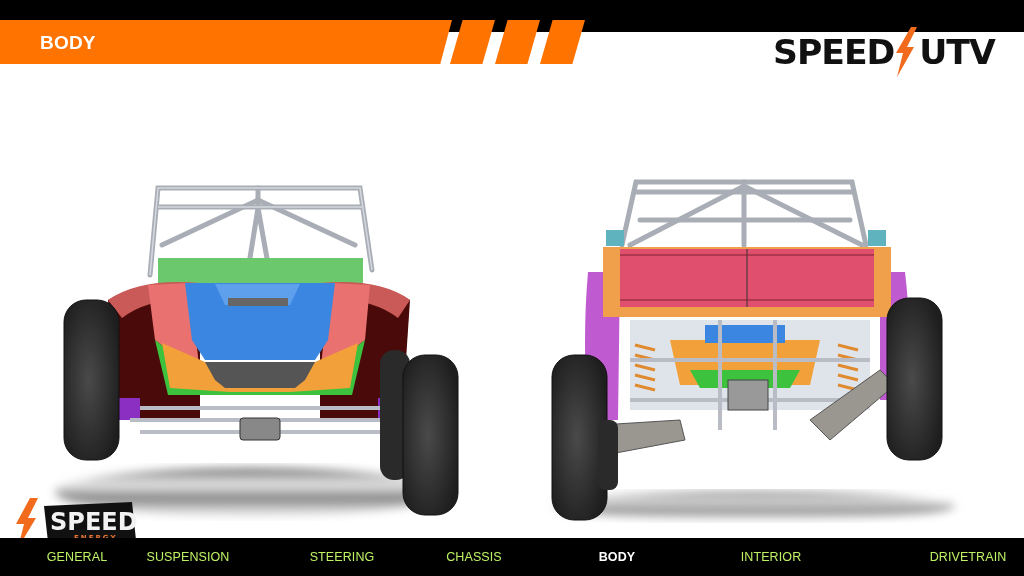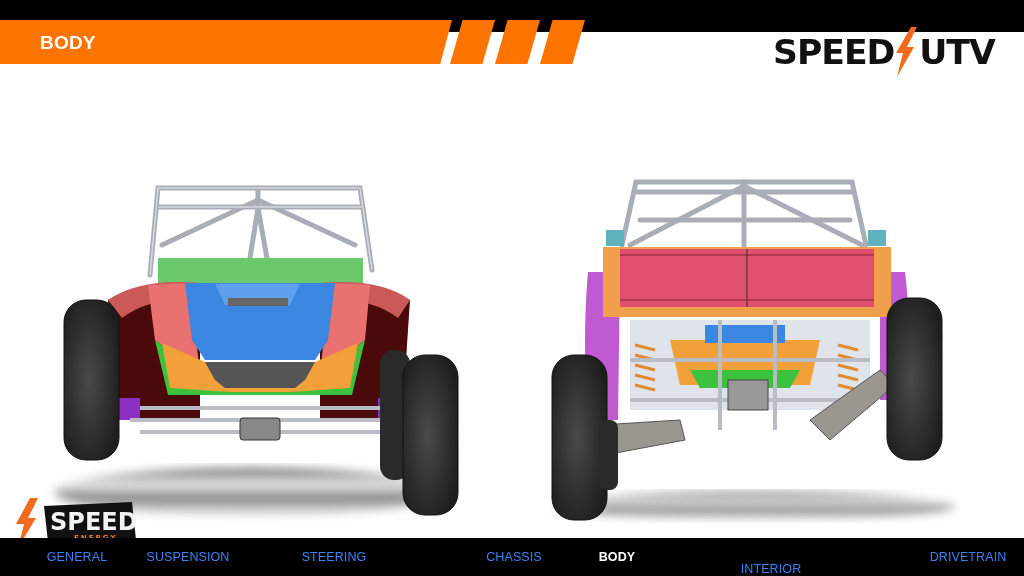--- a/index.html
+++ b/index.html
@@ -5,21 +5,21 @@
   html,body{margin:0;padding:0;}
   body{width:1024px;height:576px;position:relative;overflow:hidden;background:#ffffff;font-family:"Liberation Sans",sans-serif;}
   .top-black{position:absolute;left:0;top:0;width:1024px;height:32px;background:#000;}
   .title-bar{position:absolute;left:0;top:20px;width:452px;height:44px;background:#ff7300;clip-path:polygon(0 0,100% 0,97.4% 100%,0 100%);}
   .title-text{position:absolute;left:40px;top:32px;color:#fff;font-weight:bold;font-size:19px;letter-spacing:0.2px;}
   .stripe{position:absolute;top:20px;height:44px;width:45px;background:#ff7300;clip-path:polygon(28% 0,100% 0,72% 100%,0 100%);}
   .brand{position:absolute;left:776px;top:30px;height:44px;display:flex;align-items:center;}
   .brand-word{font-family:"DejaVu Sans",sans-serif;font-weight:900;font-size:33px;color:#111;letter-spacing:-1px;transform:scaleX(1.05);}
   .stage{position:absolute;left:0;top:64px;width:1024px;height:474px;}
   .bottom-nav{position:absolute;left:0;top:538px;width:1024px;height:38px;background:#000;}
-  .nav-item{position:absolute;top:12px;font-size:12.5px;color:#3b82f6;letter-spacing:0.1px;transform:translateX(-50%);white-space:nowrap;cursor:pointer;}
+  .nav-item{position:absolute;top:12px;font-size:12.5px;color:#bef264;letter-spacing:0.1px;transform:translateX(-50%);white-space:nowrap;cursor:pointer;}
   .nav-item.active{color:#ffffff;font-weight:bold;}
   .energy-logo{position:absolute;left:8px;top:496px;width:130px;height:54px;}
 </style>
 </head>
 <body>
 
 <div class="top-black"></div>
 <div class="title-bar"></div>
 <div class="title-text">BODY</div>
 <div class="stripe" style="left:450px;"></div>
@@ -158,18 +158,18 @@
     <path d="M36 10 L124 6 L128 44 L40 46 Z" fill="#111"></path>
     <path d="M22 2 L30 2 L20 22 L28 22 L10 52 L16 28 L8 28 Z" fill="#f26b1d"></path>
     <text x="42" y="34" font-family="DejaVu Sans, sans-serif" font-weight="bold" font-size="24" fill="#f2f2f2">SPEED</text>
     <text x="66" y="44" font-family="DejaVu Sans, sans-serif" font-weight="bold" font-size="7" letter-spacing="2" fill="#e8752f">ENERGY</text>
   </svg>
 </div>
 
 <div class="bottom-nav">
   <span class="nav-item" style="left:77px;">GENERAL</span>
   <span class="nav-item" style="left:188px;">SUSPENSION</span>
-  <span class="nav-item" style="left:334px;">STEERING</span>
-  <span class="nav-item" style="left:474px;margin-left:40px;">CHASSIS</span>
+  <span class="nav-item" style="left:342px;">STEERING</span>
+  <span class="nav-item" style="left:474px;">CHASSIS</span>
   <span class="nav-item active" style="left:617px;">BODY</span>
-  <span class="nav-item" style="left:771px;margin-top:12px;">INTERIOR</span>
+  <span class="nav-item" style="left:771px;">INTERIOR</span>
   <span class="nav-item" style="left:968px;">DRIVETRAIN</span>
 </div>
 
 </body></html>

